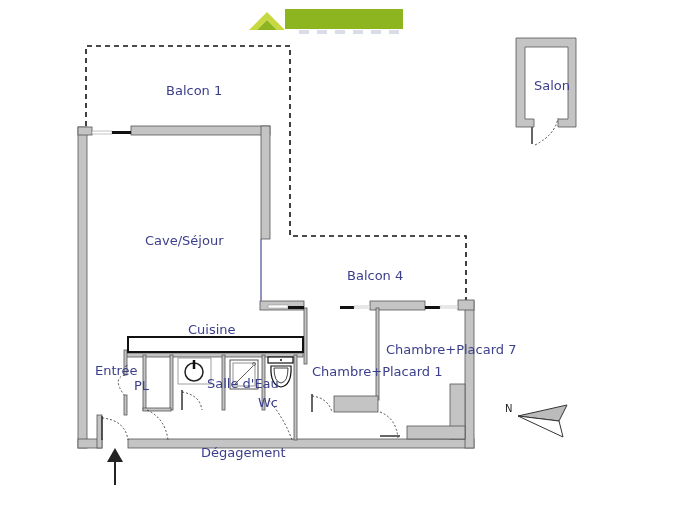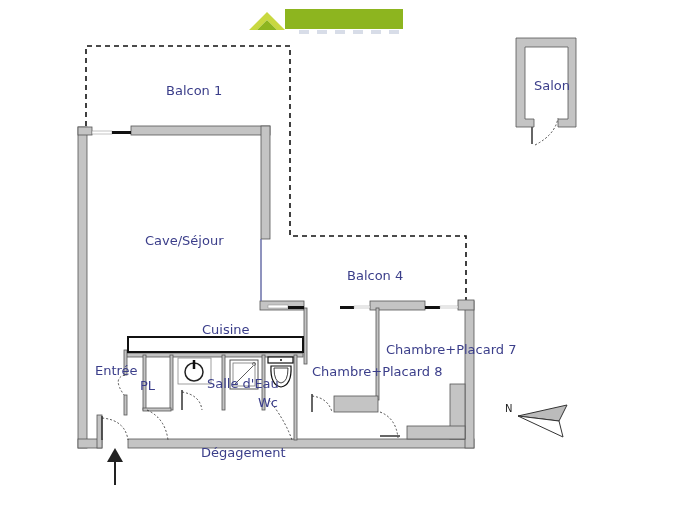--- a/index.html
+++ b/index.html
@@ -130,22 +130,22 @@
 
   <g>
     <polygon points="518,416 567,405 559,421" fill="#bbb" stroke="#333" stroke-width="1"></polygon>
     <polygon points="518,416 559,421 563,437" fill="#fff" stroke="#333" stroke-width="1"></polygon>
   </g>
 </svg>
 
 <div class="lbl" style="left:166px;top:83px">Balcon 1</div>
 <div class="lbl" style="left:145px;top:233px">Cave/Séjour</div>
 <div class="lbl" style="left:347px;top:268px">Balcon 4</div>
-<div class="lbl" style="left:202px;top:322px">Cuisine</div>
+<div class="lbl" style="left:188px;top:322px">Cuisine</div>
 <div class="lbl" style="left:95px;top:363px">Entrée</div>
-<div class="lbl" style="left:140px;top:378px">PL</div>
+<div class="lbl" style="left:134px;top:378px">PL</div>
 <div class="lbl" style="left:207px;top:376px">Salle d'Eau</div>
 <div class="lbl" style="left:258px;top:395px">Wc</div>
-<div class="lbl" style="left:312px;top:364px">Chambre+Placard 8</div>
+<div class="lbl" style="left:312px;top:364px">Chambre+Placard 1</div>
 <div class="lbl" style="left:386px;top:342px">Chambre+Placard 7</div>
 <div class="lbl" style="left:201px;top:445px">Dégagement</div>
 <div class="lbl" style="left:534px;top:78px">Salon</div>
 <div class="lbl" style="left:505px;top:403px;color:#222;font-size:10px">N</div>
 
 </body></html>

